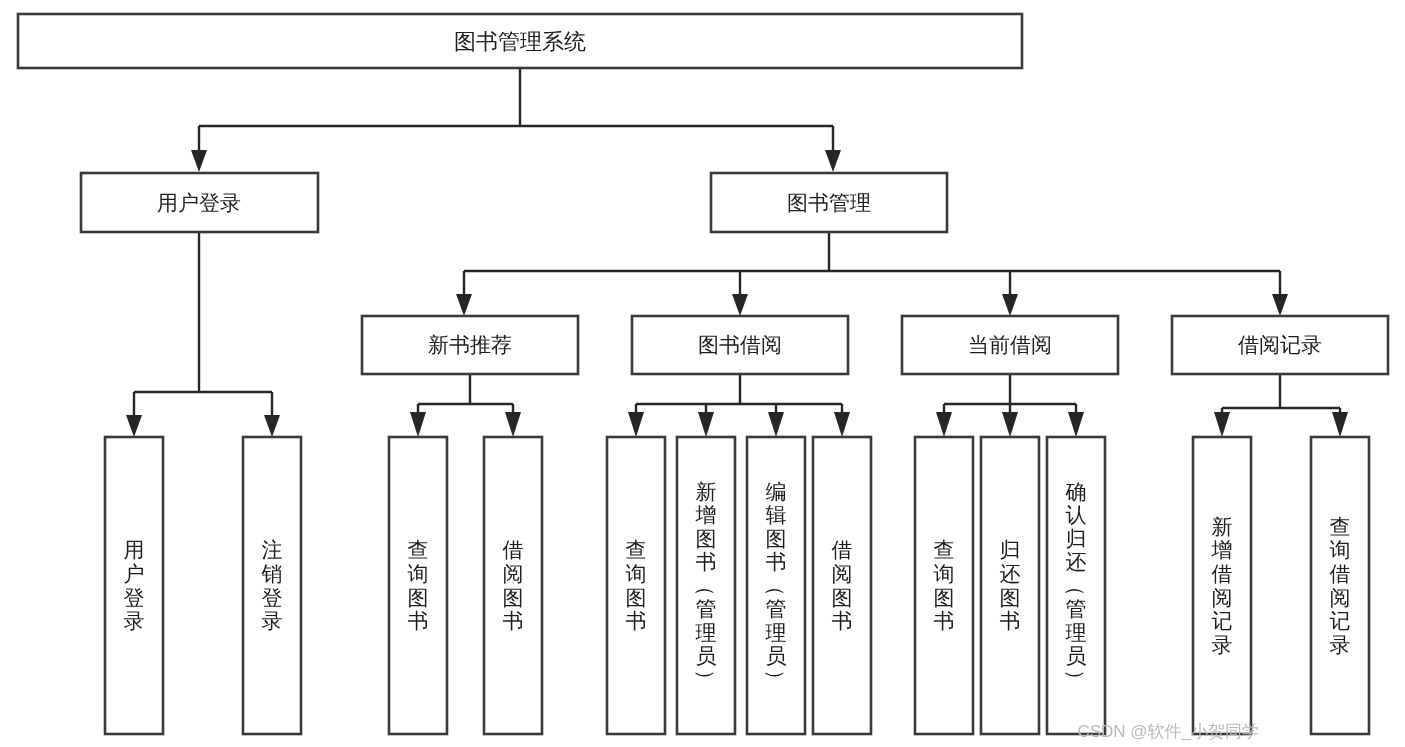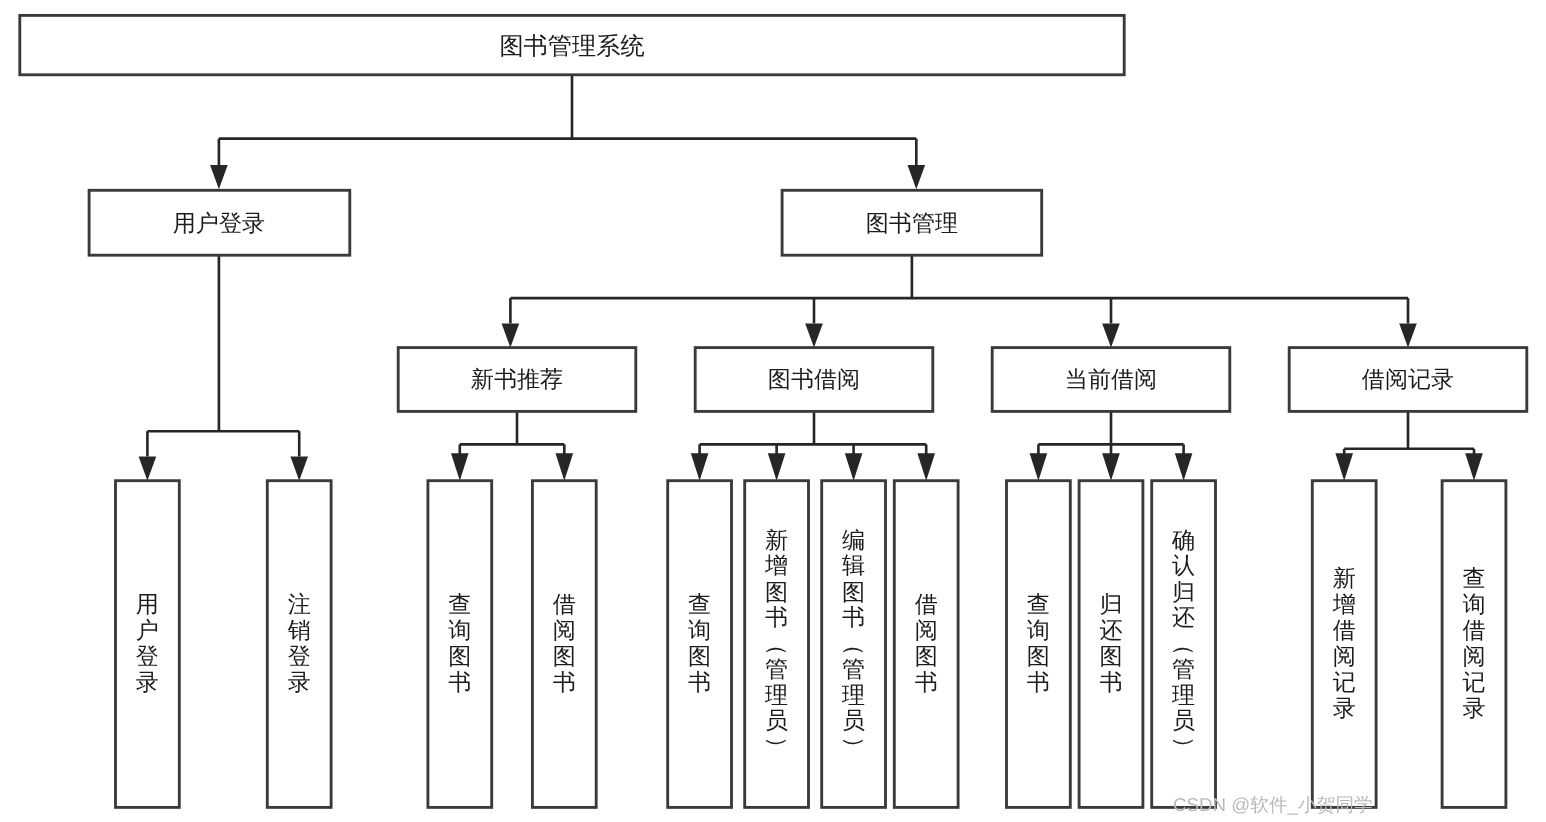--- a/index.html
+++ b/index.html
@@ -71,21 +71,21 @@
   }
   .vlabel span {
     display: block;
   }
   .vlabel span.rot {
     display: block;
     transform: rotate(90deg);
   }
   .watermark {
     position: absolute;
-    right: 12px;
+    right: 1px;
     bottom: 4px;
     font-family: "Liberation Sans", "DejaVu Sans", sans-serif;
     font-size: 17px;
     color: #b9b9b9;
     white-space: nowrap;
     pointer-events: none;
   }
 </style>
 </head>
 <body>

